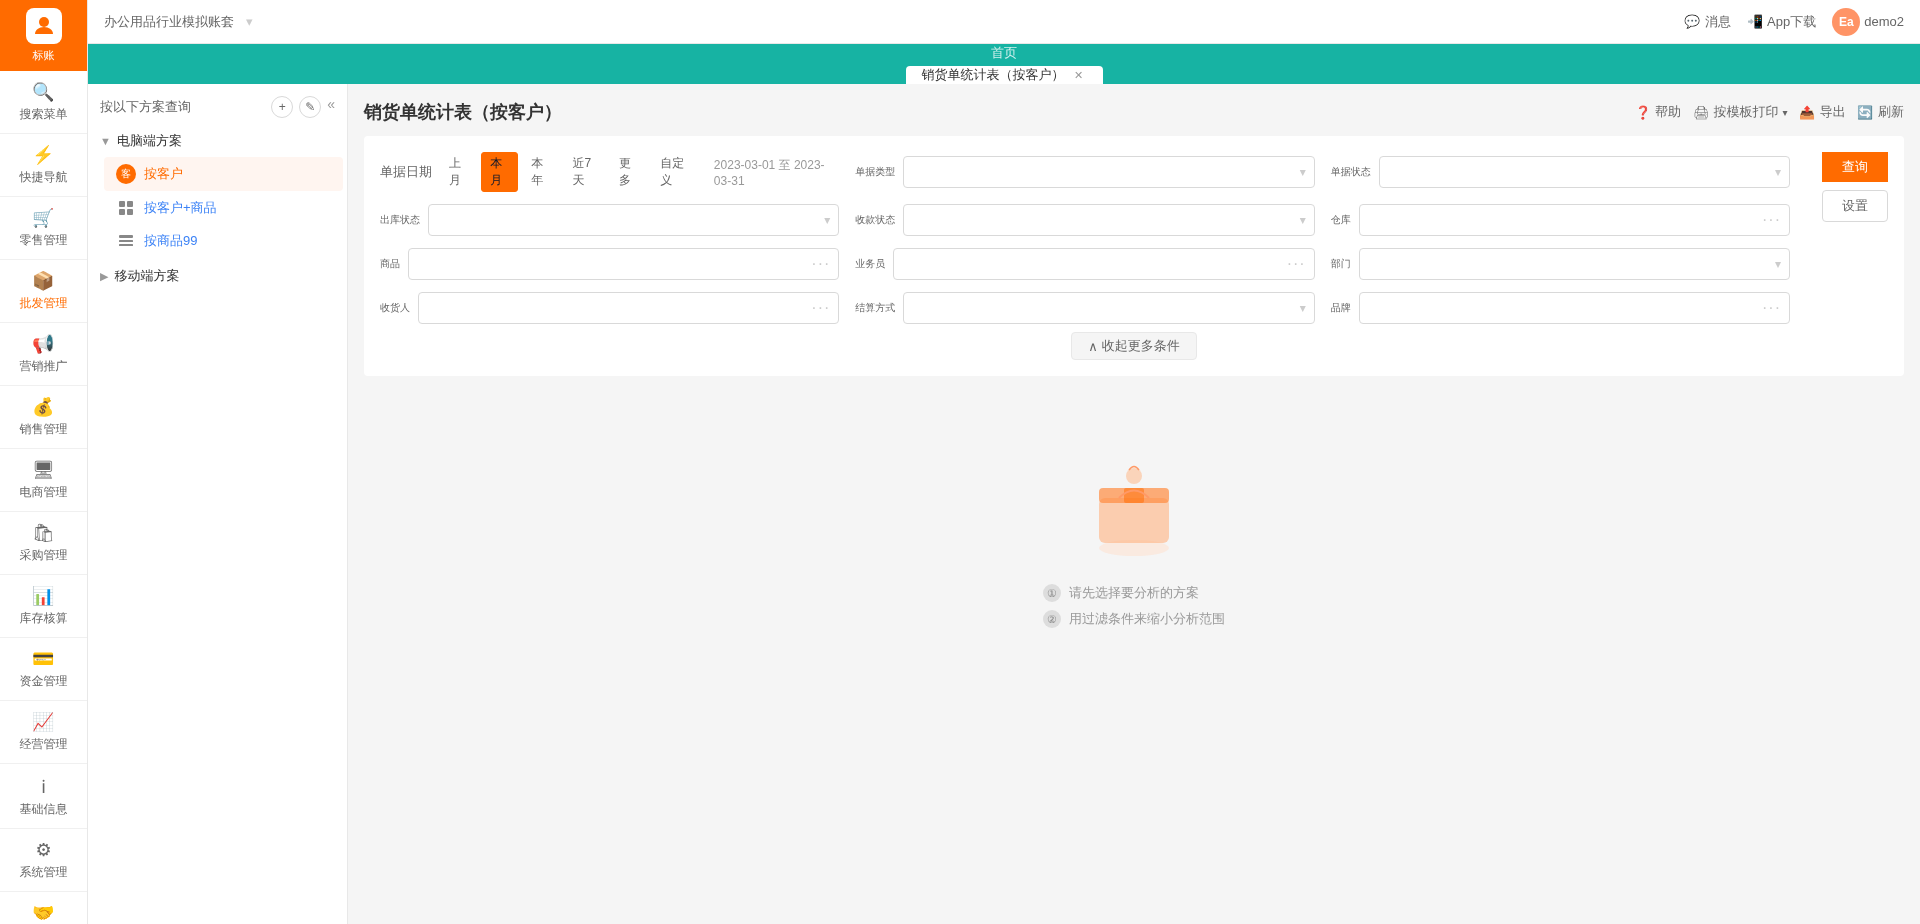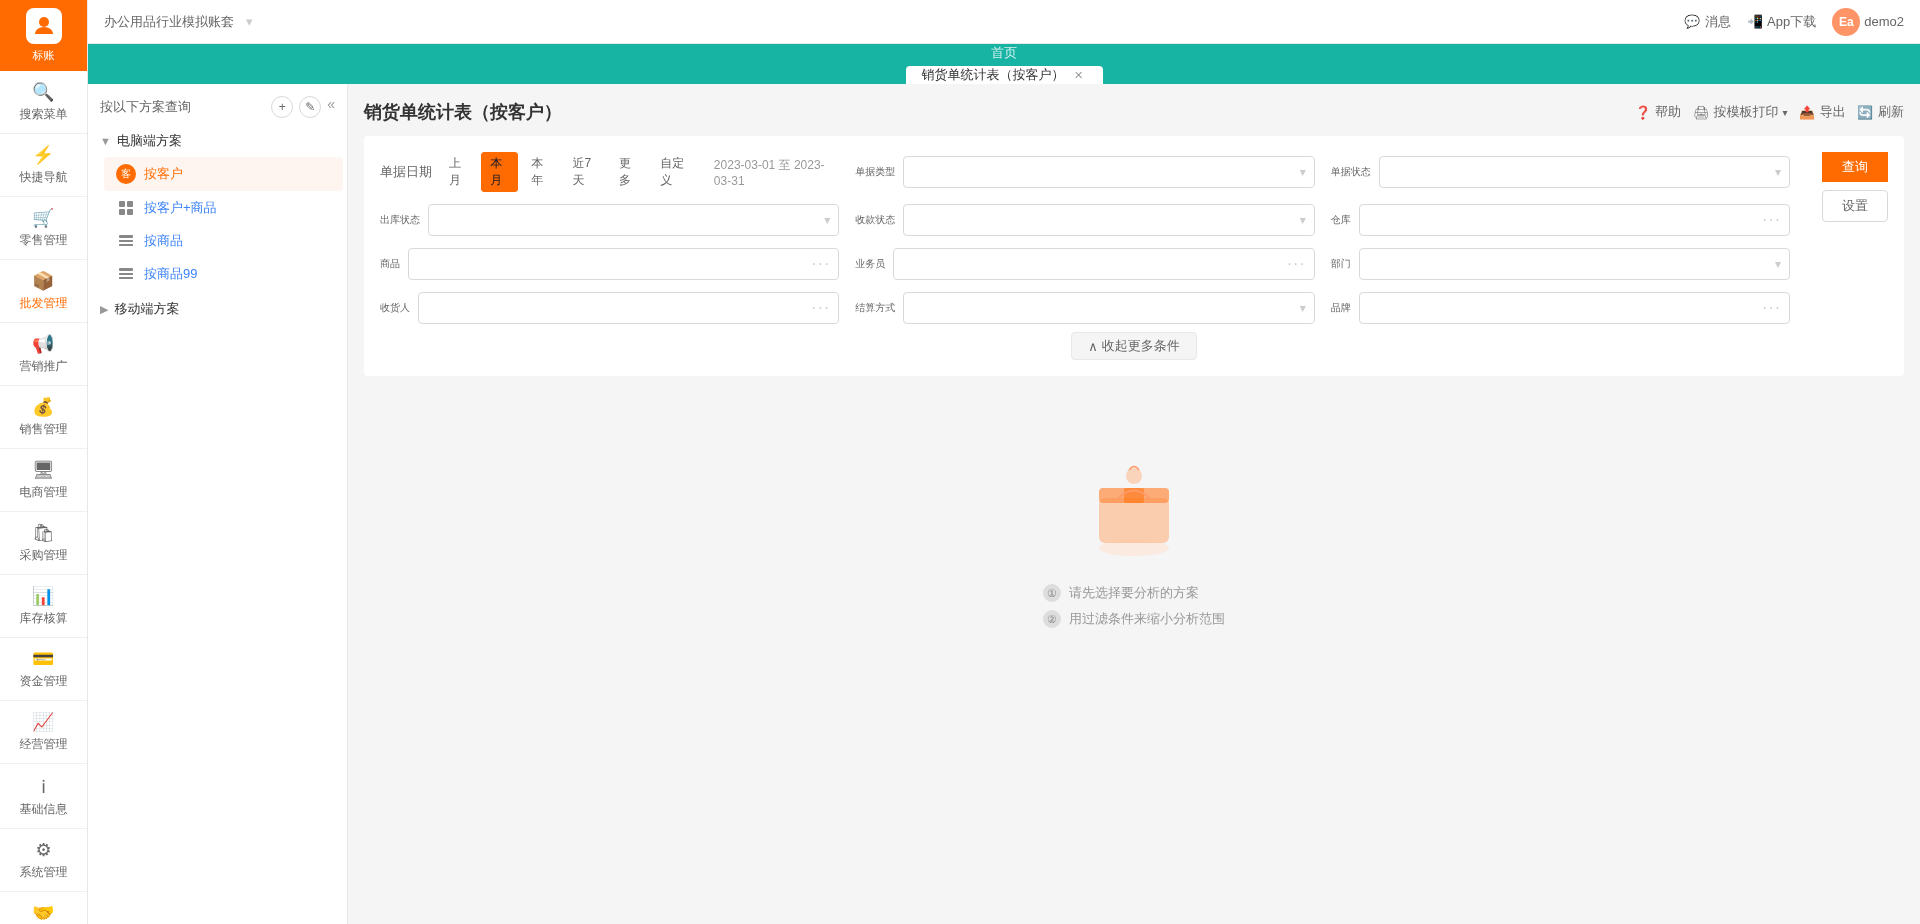--- a/index.html
+++ b/index.html
@@ -621,30 +621,20 @@
           <div class="scheme-sub-item">
             <div class="icon-small">
               <svg width="16" height="16" viewBox="0 0 16 16" fill="currentColor">
                   <rect x="1" y="1" width="6" height="6" rx="1"></rect>
                   <rect x="9" y="1" width="6" height="6" rx="1"></rect>
                   <rect x="1" y="9" width="6" height="6" rx="1"></rect>
                   <rect x="9" y="9" width="6" height="6" rx="1"></rect>
                 </svg>
             </div>
             <span>按客户+商品</span>
-          </div>
-          <div class="scheme-sub-item">
-            <div class="icon-small">
-              <svg width="16" height="16" viewBox="0 0 16 16" fill="currentColor">
-                  <rect x="1" y="2" width="14" height="3" rx="1"></rect>
-                  <rect x="1" y="7" width="14" height="2" rx="0.5"></rect>
-                  <rect x="1" y="11" width="14" height="2" rx="0.5"></rect>
-                </svg>
-            </div>
-            <span>按商品</span>
           </div>
           <div class="scheme-sub-item">
             <div class="icon-small">
               <svg width="16" height="16" viewBox="0 0 16 16" fill="currentColor">
                   <rect x="1" y="2" width="14" height="3" rx="1"></rect>
                   <rect x="1" y="7" width="14" height="2" rx="0.5"></rect>
                   <rect x="1" y="11" width="14" height="2" rx="0.5"></rect>
                 </svg>
             </div>
             <span>按商品99</span>

